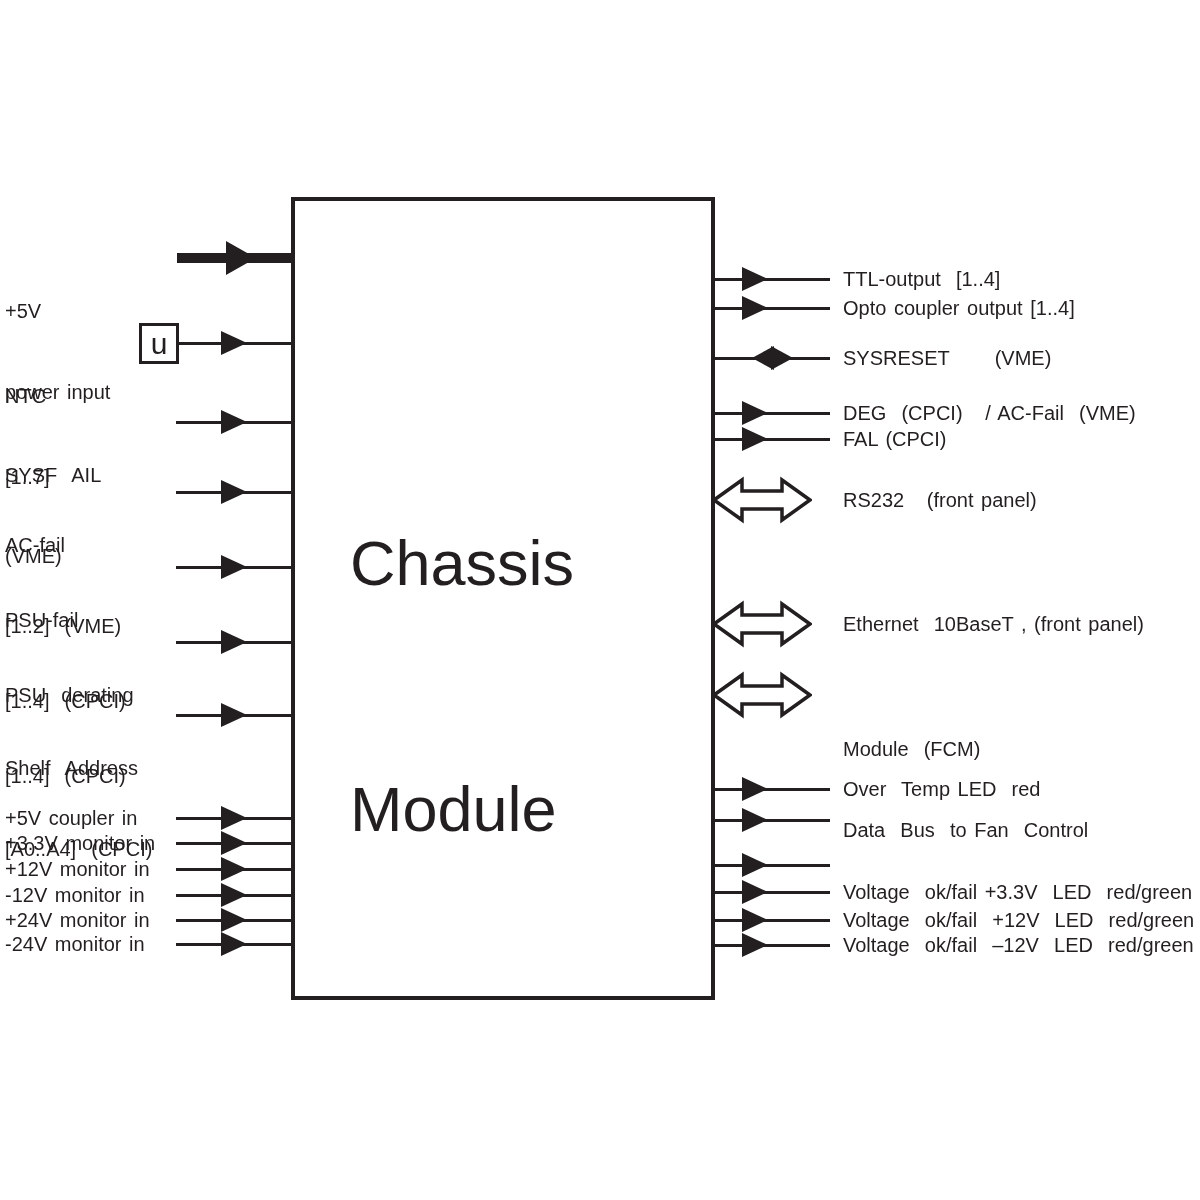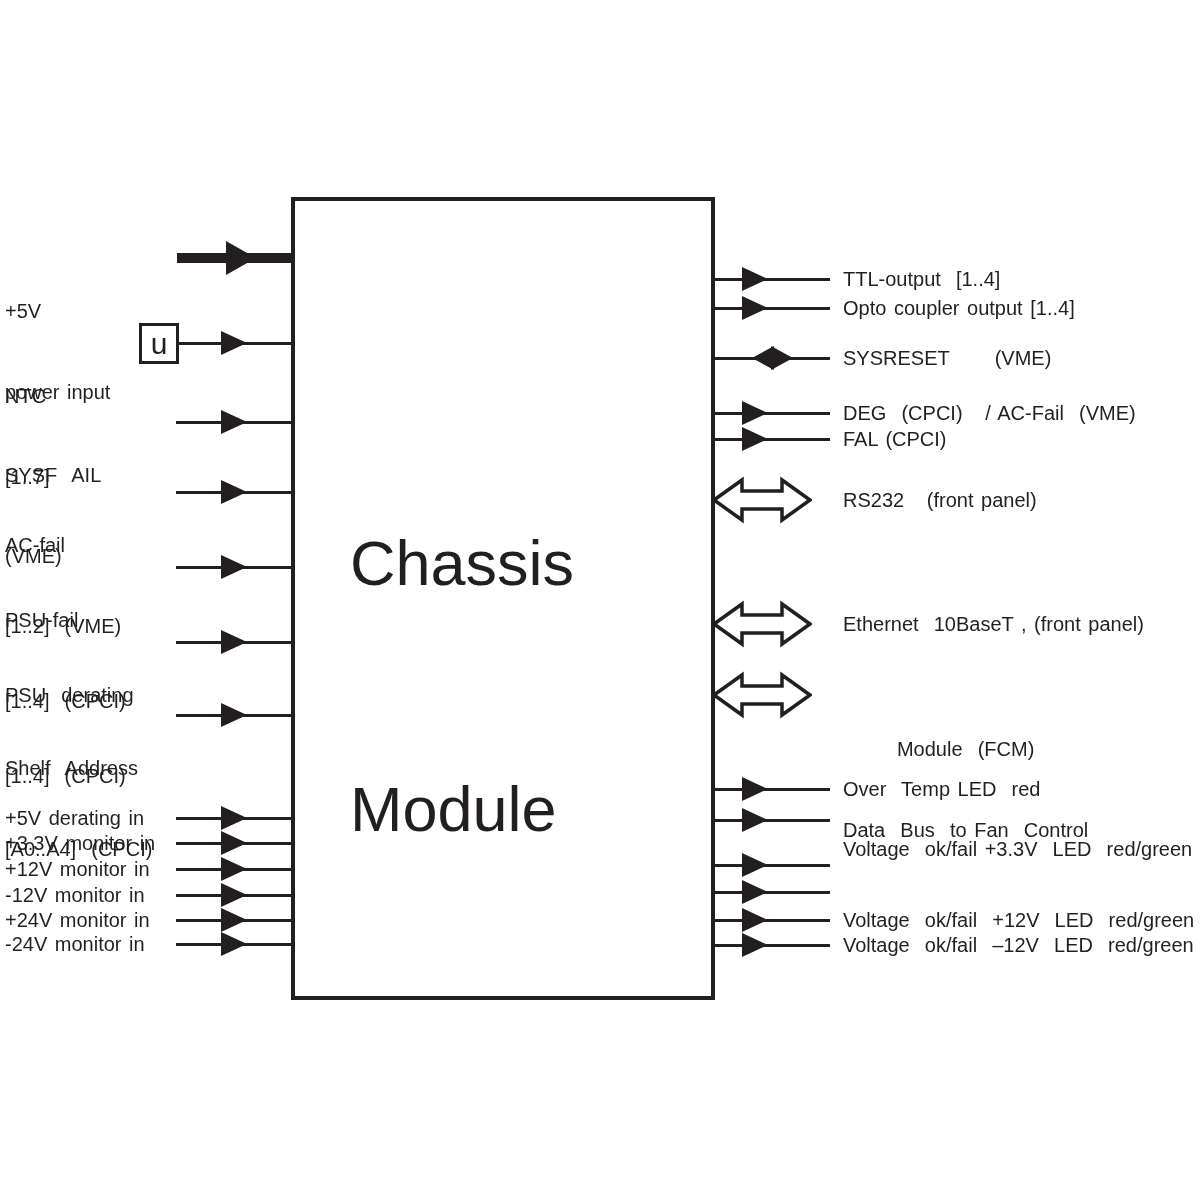--- a/index.html
+++ b/index.html
@@ -13,21 +13,21 @@
   }
   .title{
     position:absolute;left:350px;top:358px;font-size:63px;line-height:82px;
     letter-spacing:0px;white-space:pre;
   }
   .lbl{
     position:absolute;font-size:20px;line-height:27px;white-space:pre;
     word-spacing:2px;
   }
   .lbl-left{left:5px;}
-  .lbl-right{left:843px;text-align:center;}
+  .lbl-right{left:843px;}
   .hline{position:absolute;background:#231f20;height:3px;}
   .hline-thick{position:absolute;background:#231f20;height:10px;}
   .ah-r{position:absolute;width:0;height:0;
     border-left:26px solid #231f20;border-top:12px solid transparent;border-bottom:12px solid transparent;}
   .ah-l{position:absolute;width:0;height:0;
     border-right:22px solid #231f20;border-top:12px solid transparent;border-bottom:12px solid transparent;}
   .ah-r.small{border-left-width:22px;}
   .ah-r.big{border-left-width:30px;border-top-width:17px;border-bottom-width:17px;}
   .ubox{
     position:absolute;left:139px;top:323px;width:40px;height:41px;box-sizing:border-box;
@@ -93,21 +93,21 @@
   <div class="hline" style="left:176px;top:641px;width:116px"></div>
   <div class="ah-r" style="left:221px;top:630px"></div>
 
   <div class="lbl lbl-left" style="top:701px">
     <div>Shelf  Address</div>
     <div>[A0..A4]  (CPCI)</div>
   </div>
   <div class="hline" style="left:176px;top:714px;width:116px"></div>
   <div class="ah-r" style="left:221px;top:703px"></div>
 
-  <div class="lbl lbl-left" style="top:805px">+5V derating in</div>
+  <div class="lbl lbl-left" style="top:805px">+5V coupler in</div>
   <div class="hline" style="left:176px;top:817px;width:116px"></div>
   <div class="ah-r" style="left:221px;top:806px"></div>
 
   <div class="lbl lbl-left" style="top:830px">+3.3V monitor in</div>
   <div class="hline" style="left:176px;top:842px;width:116px"></div>
   <div class="ah-r" style="left:221px;top:831px"></div>
 
   <div class="lbl lbl-left" style="top:856px">+12V monitor in</div>
   <div class="hline" style="left:176px;top:868px;width:116px"></div>
   <div class="ah-r" style="left:221px;top:857px"></div>
@@ -168,21 +168,21 @@
   <div class="lbl lbl-right" style="top:776px">Over  Temp LED  red</div>
 
   <div class="hline" style="left:713px;top:819px;width:117px"></div>
   <div class="ah-r" style="left:742px;top:808px"></div>
 
   <div class="hline" style="left:713px;top:864px;width:117px"></div>
   <div class="ah-r" style="left:742px;top:853px"></div>
 
   <div class="hline" style="left:713px;top:891px;width:117px"></div>
   <div class="ah-r" style="left:742px;top:880px"></div>
-  <div class="lbl lbl-right" style="top:836px">Voltage  ok/fail +3.3V  LED  red/green</div>
+  <div class="lbl lbl-right" style="top:879px">Voltage  ok/fail +3.3V  LED  red/green</div>
 
   <div class="hline" style="left:713px;top:919px;width:117px"></div>
   <div class="ah-r" style="left:742px;top:908px"></div>
   <div class="lbl lbl-right" style="top:907px">Voltage  ok/fail  +12V  LED  red/green</div>
 
   <div class="hline" style="left:713px;top:944px;width:117px"></div>
   <div class="ah-r" style="left:742px;top:933px"></div>
   <div class="lbl lbl-right" style="top:932px">Voltage  ok/fail  –12V  LED  red/green</div>
 
 </div>

